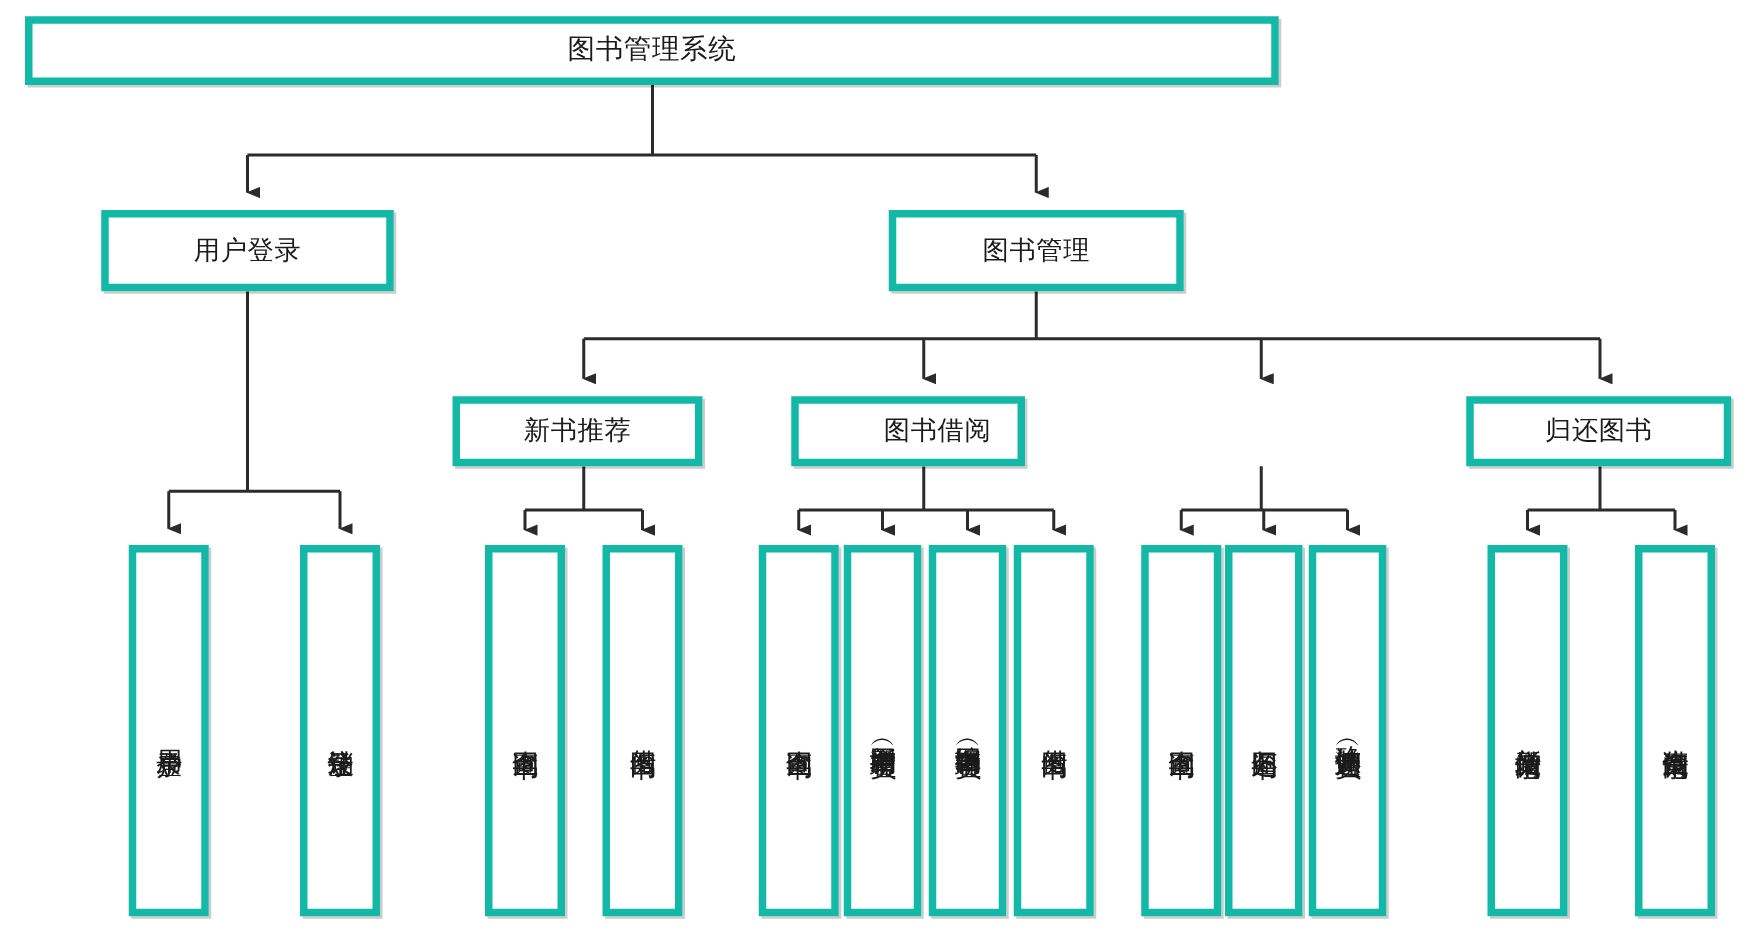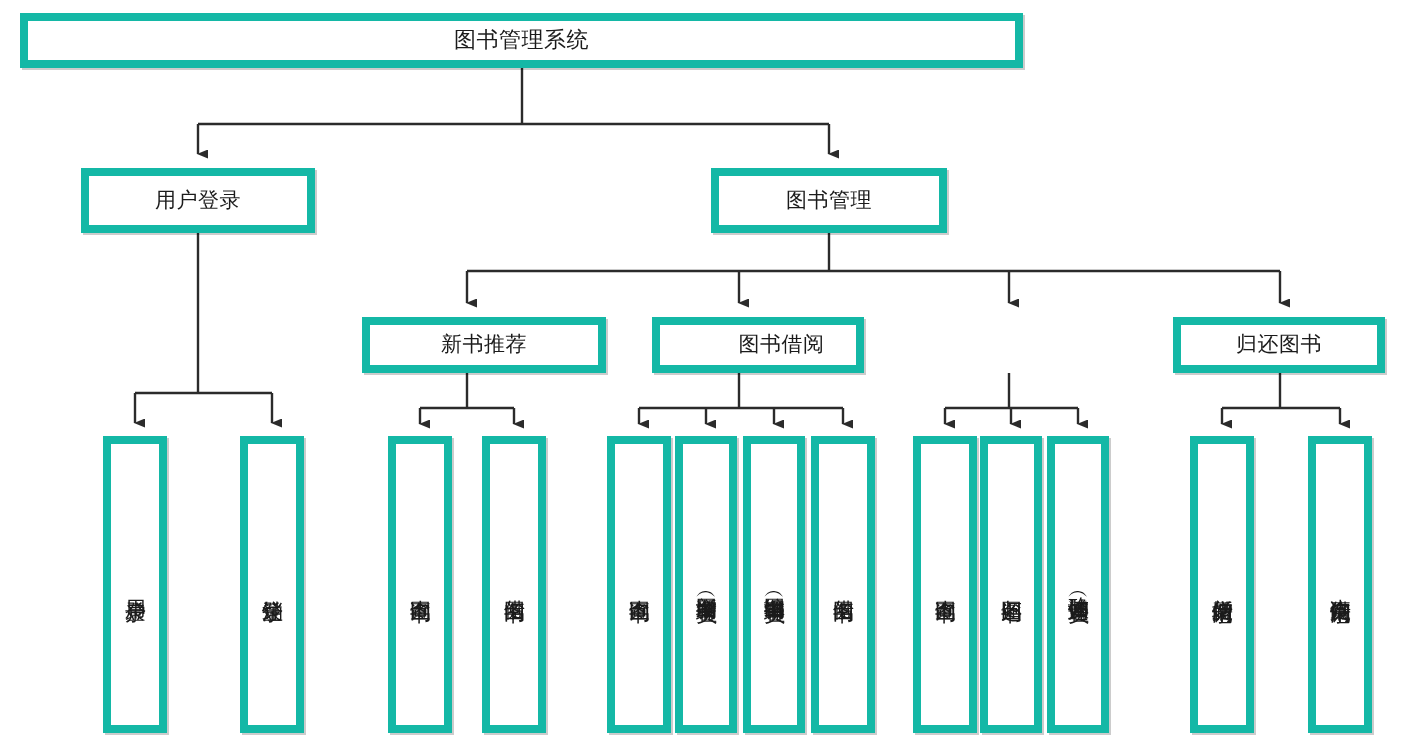--- a/index.html
+++ b/index.html
@@ -23,21 +23,21 @@
   svg.diagram-canvas {
     position: absolute;
     left: 0;
     top: 0;
     width: 1405px;
     height: 747px;
   }
   .node-box {
     position: absolute;
     box-sizing: border-box;
-    border: 8px solid #14b8a6;
+    border: 6px solid #14b8a6;
     background: #ffffff;
     box-shadow: 2px 2px 0 rgba(0,0,0,0.20);
     display: flex;
     align-items: center;
     justify-content: center;
     overflow: hidden;
   }
   .node-label-h {
     font-size: 21px;
     color: #1b1b1b;
@@ -144,25 +144,25 @@
   </div>
 
   <div class="node-box" style="left:81px; top:168px; width:234px; height:65px;">
     <span class="node-label-h">用户登录</span>
   </div>
 
   <div class="node-box" style="left:711px; top:168px; width:236px; height:65px;">
     <span class="node-label-h">图书管理</span>
   </div>
 
-  <div class="node-box" style="left:362px; top:317px; width:244px; height:56px;">
+  <div class="node-box" style="left:362px; top:317px; width:200px; height:56px;">
     <span class="node-label-h">新书推荐</span>
   </div>
 
-  <div class="node-box" style="left:652px; top:317px; width:212px; height:56px;padding-left:47px;">
+  <div class="node-box" style="left:633px; top:317px; width:187px; height:56px;padding-left:47px;">
     <span class="node-label-h">图书借阅</span>
   </div>
 
 
   <div class="node-box" style="left:1173px; top:317px; width:212px; height:56px;">
     <span class="node-label-h">归还图书</span>
   </div>
 
   <div class="node-box" style="left:103px; top:436px; width:64px; height:297px;">
     <span class="node-label-v">用户登录</span>

